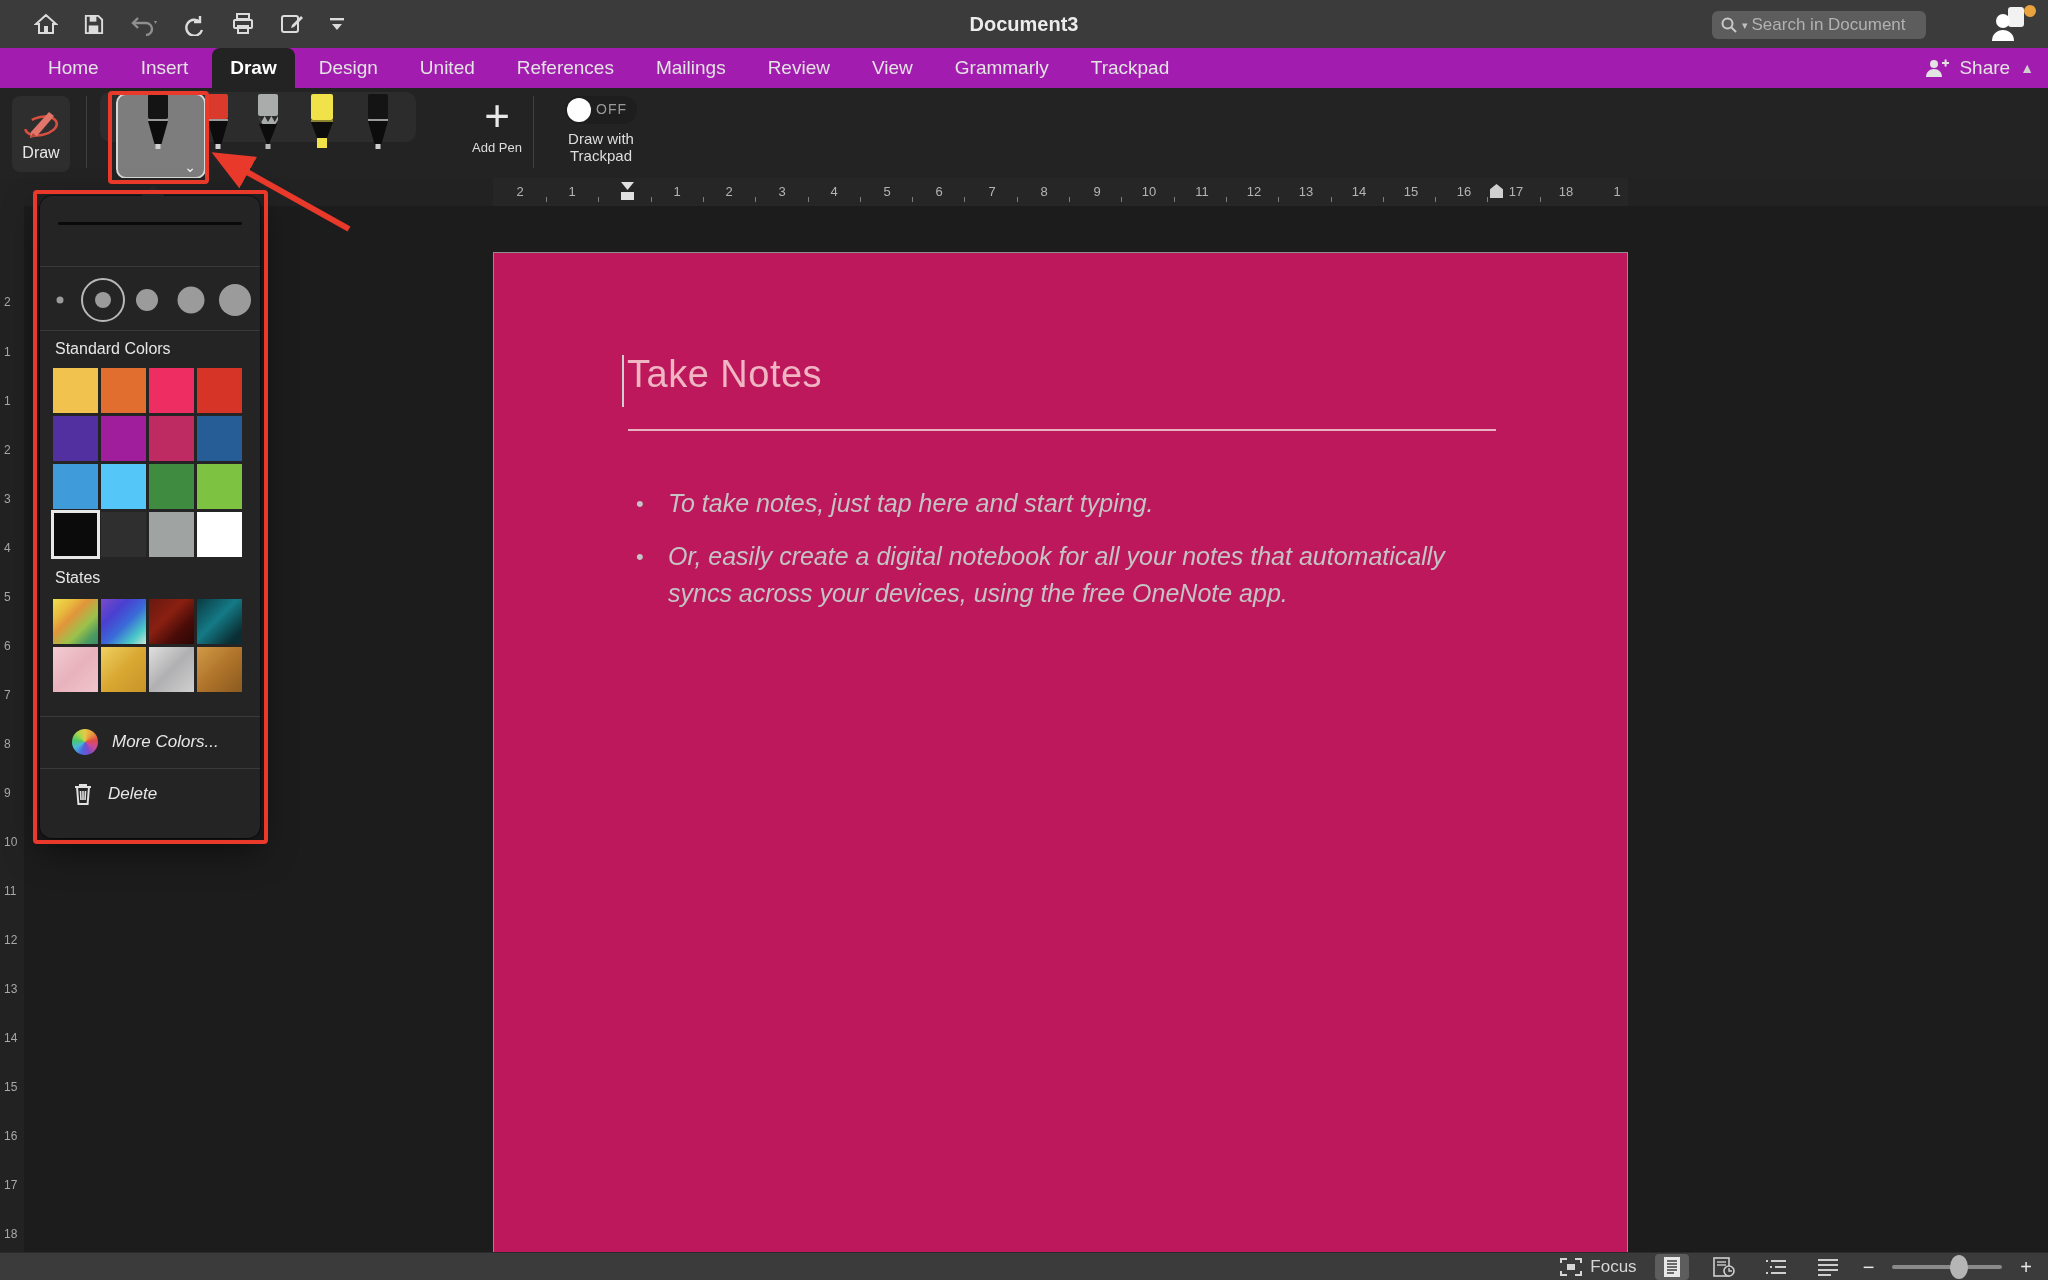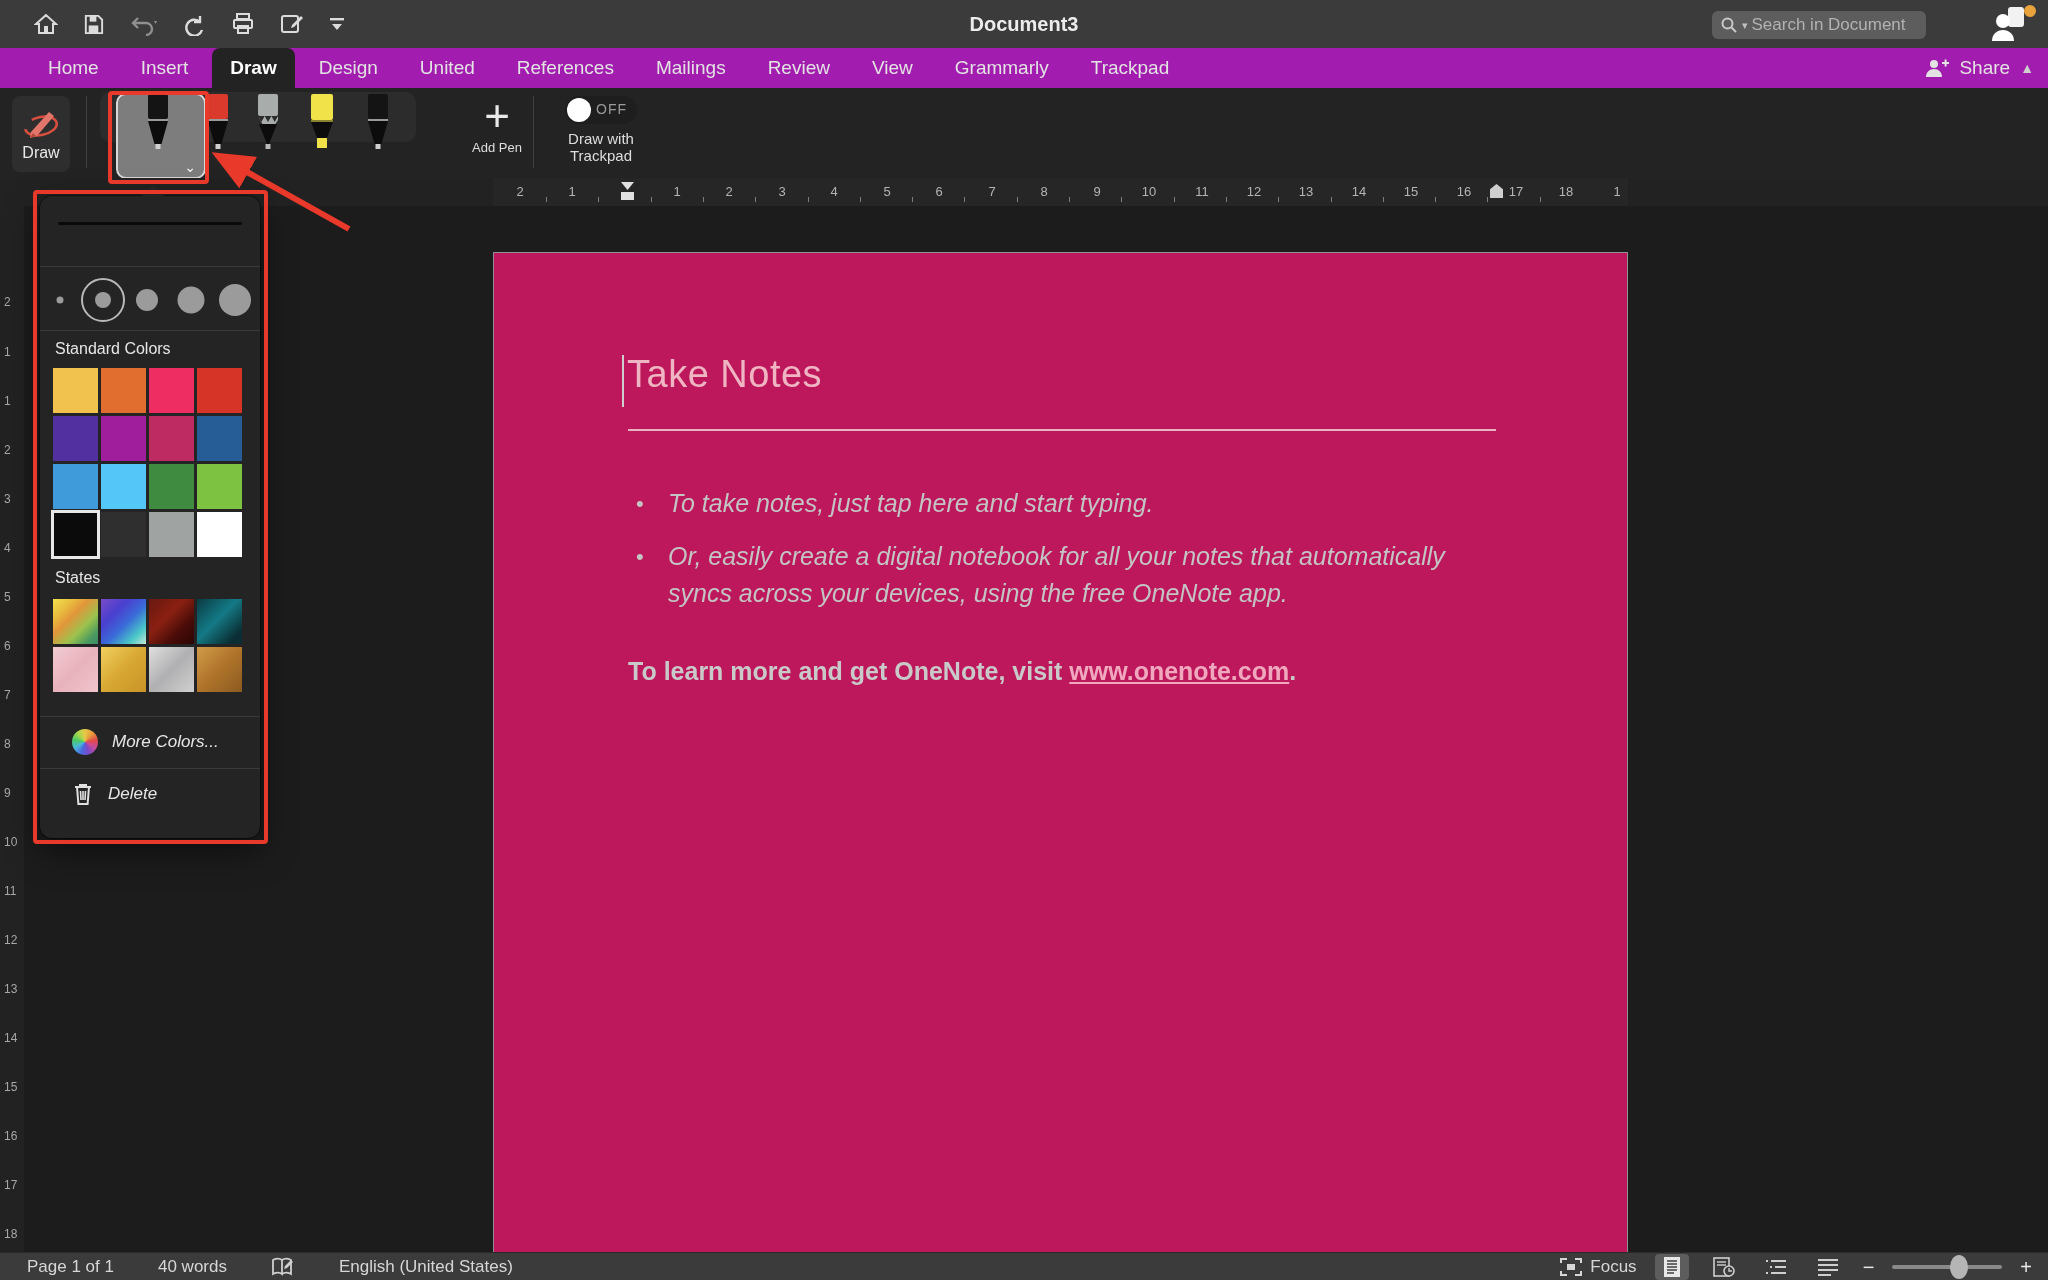--- a/index.html
+++ b/index.html
@@ -356,37 +356,24 @@
       <div class="bullets" id="bullets">
           <div class="bullet">
             <span class="dot">•</span>
             <span class="btxt">To take notes, just tap here and start typing.</span>
           </div>
           <div class="bullet">
             <span class="dot">•</span>
             <span class="btxt">Or, easily create a digital notebook for all your notes that automatically syncs across your devices, using the free OneNote app.</span>
           </div>
         </div>
-      <div class="cta"><span>To learn more and get OneNote, visit </span><span class="link">www.onenote.com</span><span>.</span></div>
     </div>
   </div>
 
   <div class="statusbar">
-    <div class="sb-left">
-      <span>Page 1 of 1</span>
-      <span>40 words</span>
-      <span class="sb-item">
-        <svg width="24" height="20" viewBox="0 0 24 20">
-            <path d="M2 3c3-1.5 7-1.5 9 0v14c-2-1.5-6-1.5-9 0z" fill="none" stroke="#cfcfcf" stroke-width="1.8"></path>
-            <path d="M11 3c2-1.5 6-1.5 9 0v14c-3-1.5-7-1.5-9 0" fill="none" stroke="#cfcfcf" stroke-width="1.8"></path>
-            <path d="M14 9l6-6 2 2-6 6-3 1z" fill="#cfcfcf"></path>
-          </svg>
-      </span>
-      <span>English (United States)</span>
-    </div>
     <div class="sb-right">
       <span class="sb-item">
         <svg width="22" height="18" viewBox="0 0 22 18">
             <path d="M1 5V1h6M15 1h6v4M21 13v4h-6M7 17H1v-4" fill="none" stroke="#d6d6d6" stroke-width="2"></path>
             <rect x="7" y="6" width="8" height="6" fill="#d6d6d6"></rect>
           </svg>
         <span>Focus</span>
       </span>
       <span class="view-icon sel">
         <svg width="18" height="22" viewBox="0 0 18 22">

